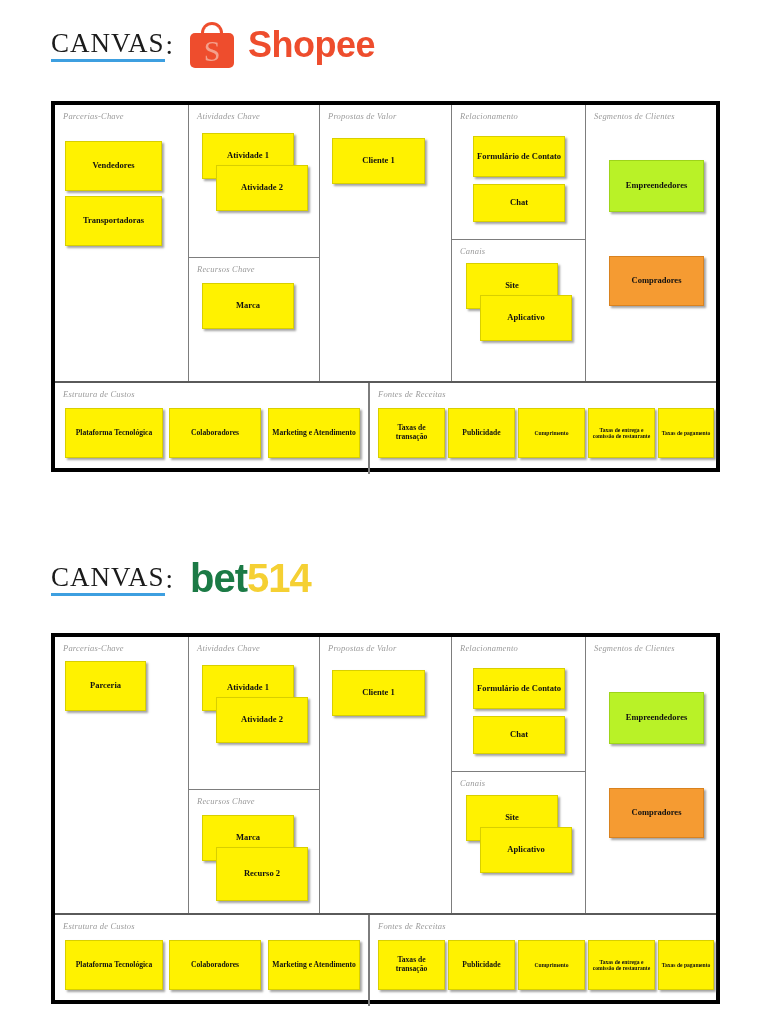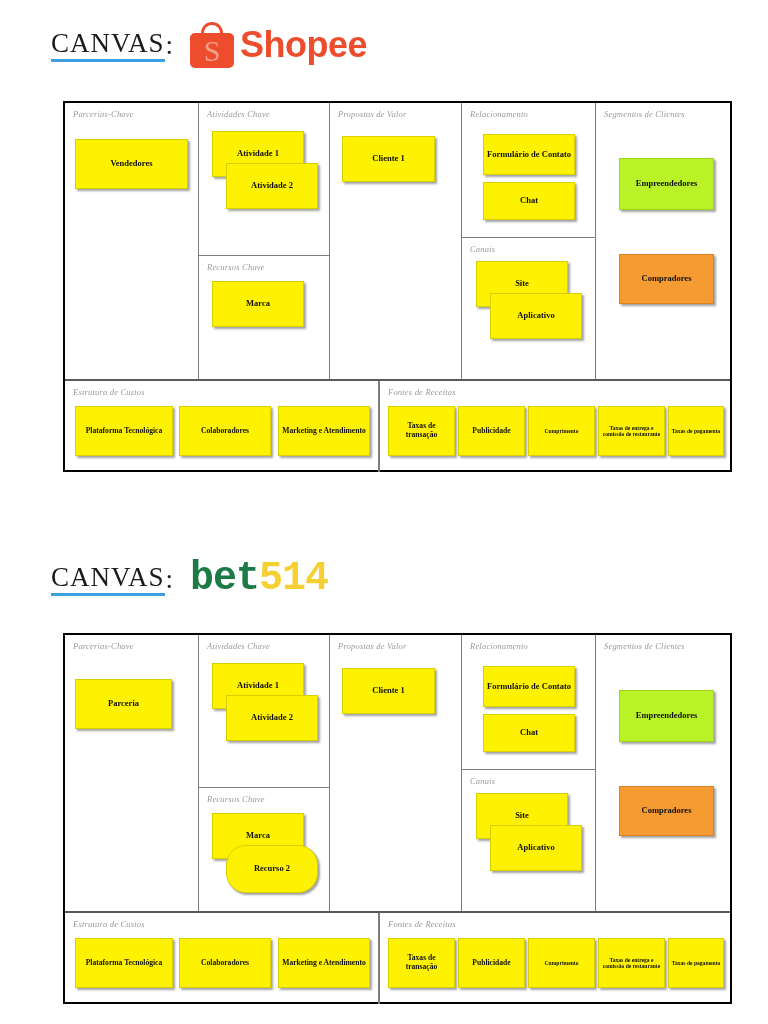--- a/index.html
+++ b/index.html
@@ -37,39 +37,38 @@
     background:#ee4d2d;border-radius:5px;
   }
   .shopee-bag .s{
     position:absolute;left:0;top:11px;width:44px;height:35px;
     color:#f4a08c;font-family:"Liberation Serif", serif;
     font-size:30px;font-style:normal;
     display:flex;align-items:center;justify-content:center;
     line-height:1;
   }
   .shopee-word{
-    margin-left:6px;color:#ee4d2d;
+    margin-left:14px;color:#ee4d2d;
     font-family:"Liberation Sans", sans-serif;
     font-weight:bold;font-size:36px;letter-spacing:-0.5px;
   }
 
   
   .bet-logo{display:flex;align-items:baseline;margin-left:17px;
-    font-family:Liberation Mono, monospace;font-weight:bold;
+    font-family:Liberation Sans, sans-serif;font-weight:bold;
     font-size:40px;letter-spacing:-1px;}
   .bet-green{color:#1b7a45;}
   .bet-gold{color:#f5d033;}
 
   
   .canvas{
     position:absolute;
-    border:2px solid #000000;
+    border:4px solid #000000;
     background:#ffffff;
     box-sizing:border-box;
-    margin-left:12px;
   }
   .top-area{position:relative;box-sizing:border-box;height:276px;}
   .bottom-area{position:relative;box-sizing:border-box;height:116px;
     border-top:2px solid #5a5a5a;}
 
   .cell{
     position:absolute;box-sizing:border-box;
     border-right:1px solid #7d7d7d;
     overflow:hidden;
   }
@@ -120,21 +119,22 @@
       <span class="shopee-word">Shopee</span>
     </span>
   </div>
 
   <div class="canvas" style="left:51px;top:101px;width:669px;height:371px;">
     <div class="top-area">
 
       <div class="cell" style="left:0;top:0;width:134px;height:276px;">
         <div class="cell-inner">
           <div class="cell-title">Parcerias-Chave</div>
-          <div class="note f9" style="left:10px;top:36px;width:113px;height:50px;">Vendedores</div>
+          <div class="note f9" style="left:10px;top:36px;width:97px;height:50px;">Vendedores</div>
+          <div class="note f9" style="left:10px;top:91px;width:97px;height:50px;">Transportadoras</div>
         </div>
       </div>
 
       <div class="cell" style="left:134px;top:0;width:131px;height:153px;">
         <div class="cell-inner">
           <div class="cell-title">Atividades Chave</div>
           <div class="note f9" style="left:13px;top:28px;width:92px;height:46px;">Atividade  1</div>
           <div class="note f9" style="left:27px;top:60px;width:92px;height:46px;">Atividade 2</div>
         </div>
       </div>
@@ -210,37 +210,37 @@
       <span class="bet-gold">514</span>
     </span>
   </div>
 
   <div class="canvas" style="left:51px;top:633px;width:669px;height:371px;">
     <div class="top-area">
 
       <div class="cell" style="left:0;top:0;width:134px;height:276px;">
         <div class="cell-inner">
           <div class="cell-title">Parcerias-Chave</div>
-          <div class="note f9" style="left:10px;top:44px;width:97px;height:50px;">Parceria</div>
+          <div class="note f9" style="left:10px;top:24px;width:81px;height:50px;">Parceria</div>
         </div>
       </div>
 
       <div class="cell" style="left:134px;top:0;width:131px;height:153px;">
         <div class="cell-inner">
           <div class="cell-title">Atividades Chave</div>
           <div class="note f9" style="left:13px;top:28px;width:92px;height:46px;">Atividade  1</div>
           <div class="note f9" style="left:27px;top:60px;width:92px;height:46px;">Atividade 2</div>
         </div>
       </div>
       <div class="cell hsplit" style="left:134px;top:0;width:131px;height:153px;border-right:none;pointer-events:none;"></div>
       <div class="cell" style="left:134px;top:153px;width:131px;height:123px;">
         <div class="cell-inner">
           <div class="cell-title">Recursos Chave</div>
           <div class="note f9" style="left:13px;top:25px;width:92px;height:46px;">Marca</div>
-          <div class="note f9" style="left:27px;top:57px;width:92px;height:48px;border-radius:20px;">Recurso 2</div>
+          <div class="note f9" style="left:27px;top:57px;width:92px;height:54px;">Recurso 2</div>
         </div>
       </div>
 
       <div class="cell" style="left:265px;top:0;width:132px;height:276px;">
         <div class="cell-inner">
           <div class="cell-title">Propostas de Valor</div>
           <div class="note f9" style="left:12px;top:33px;width:93px;height:46px;">Cliente 1</div>
         </div>
       </div>
 

